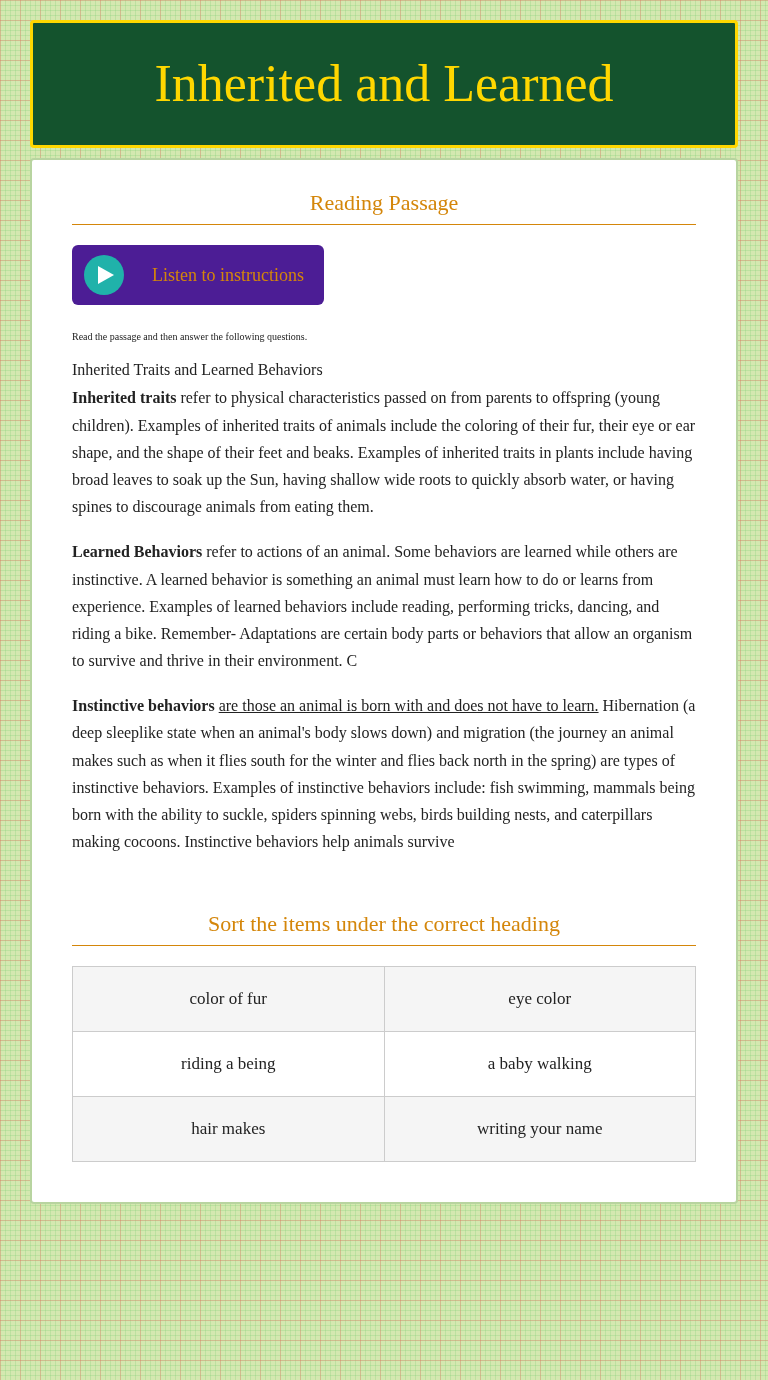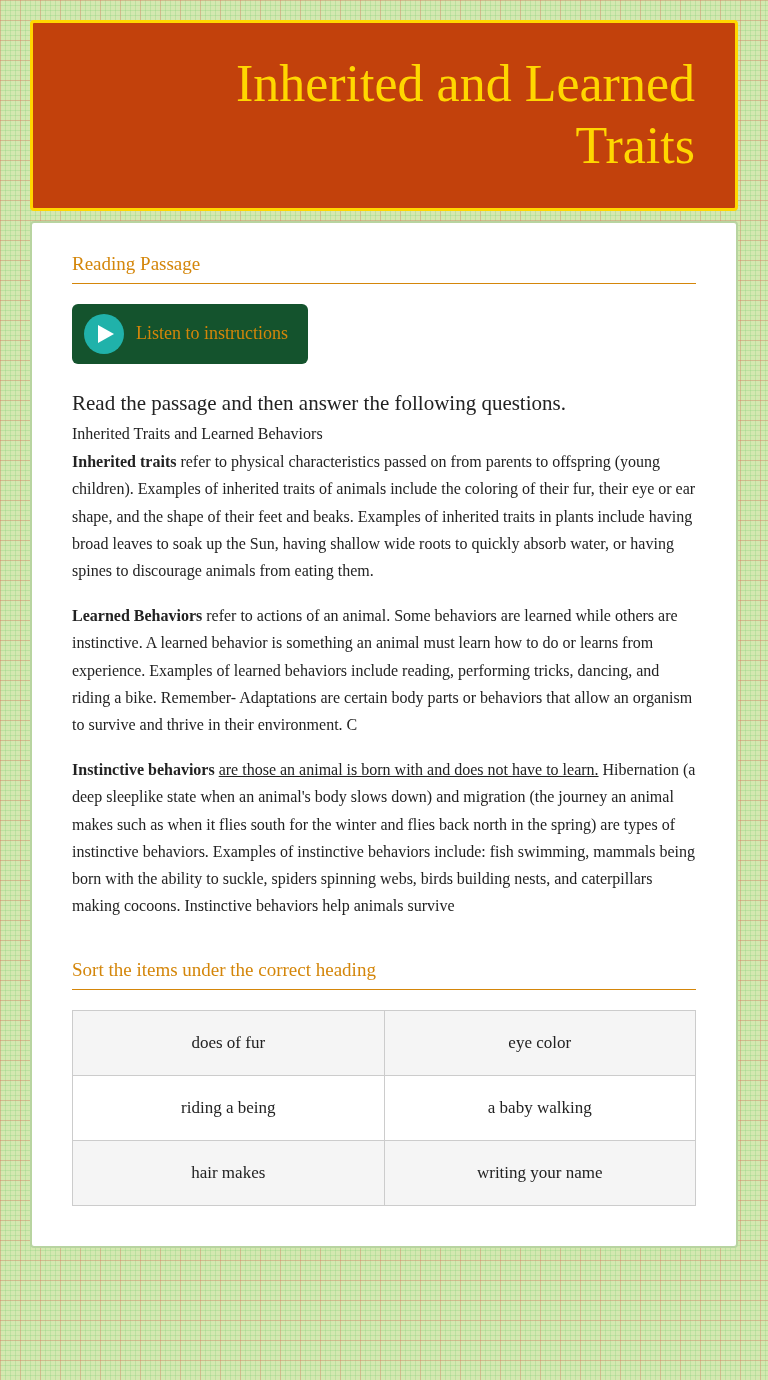--- a/index.html
+++ b/index.html
@@ -29,26 +29,26 @@
     .page-wrapper {
       position: relative;
       z-index: 1;
       width: 768px;
       min-height: 1380px;
       padding: 10px 30px 40px 30px;
     }
 
     
     .title-block {
-      background-color: #c2410c;
+      background-color: #14532d;
       border: 3px solid #ffd700;
       border-radius: 4px;
       padding: 30px 40px;
       margin: 10px 0 5px 0;
-      text-align: right;
+      text-align: center;
     }
 
     .title-text {
       font-family: 'Georgia', serif;
       font-size: 52px;
       color: #ffd700;
       line-height: 1.2;
       font-weight: normal;
     }
 
@@ -57,38 +57,39 @@
       background: white;
       border: 2px solid #b8d4a0;
       border-radius: 4px;
       margin: 10px 0 0 0;
       padding: 30px 40px 40px 40px;
     }
 
     
     .section-heading {
       font-family: 'Georgia', serif;
-      font-size: 19px;
+      font-size: 22px;
       color: #d4860a;
       margin-bottom: 8px;
       font-weight: normal;
+      text-align: center;
     }
 
     .divider {
       border: none;
       border-top: 1.5px solid #d4860a;
       margin-bottom: 20px;
     }
 
     
     .listen-btn {
       display: inline-flex;
       align-items: center;
-      gap: 12px;
-      background: #14532d;
+      gap: 28px;
+      background: #4c1d95;
       border: none;
       border-radius: 6px;
       padding: 10px 20px 10px 12px;
       cursor: pointer;
       margin-bottom: 24px;
     }
 
     .play-icon {
       width: 40px;
       height: 40px;
@@ -110,23 +111,23 @@
     }
 
     .listen-text {
       font-size: 18px;
       color: #d4860a;
       font-family: Georgia, serif;
     }
 
     
     .passage-intro {
-      font-size: 21px;
-      color: #222;
-      margin-bottom: 3px;
+      font-size: 10px;
+      color: #222;
+      margin-bottom: 14px;
       line-height: 1.5;
     }
 
     .passage-subtitle {
       font-size: 16px;
       color: #222;
       margin-bottom: 2px;
       line-height: 1.5;
     }
 
@@ -140,21 +141,21 @@
     .passage-para strong {
       font-weight: bold;
     }
 
     .passage-para u {
       text-decoration: underline;
     }
 
     
     .sort-section {
-      margin-top: 40px;
+      margin-top: 56px;
     }
 
     .sort-table {
       width: 100%;
       border-collapse: collapse;
       border: 1px solid #ccc;
       margin-top: 16px;
     }
 
     .sort-table tr {
@@ -185,21 +186,20 @@
 </head>
 <body>
 
 <div class="bg-pattern"></div>
 
 <div class="page-wrapper">
 
   <div class="title-block">
     <div class="title-text">
       <span>Inherited and Learned</span><br>
-      <span>Traits</span>
     </div>
   </div>
 
   <div class="content-card">
 
     
     <h2 class="section-heading">Reading Passage</h2>
     <hr class="divider">
 
     
@@ -227,21 +227,21 @@
     </p>
 
     
     <div class="sort-section">
       <h2 class="section-heading">Sort the items under the correct heading</h2>
       <hr class="divider">
 
       <table class="sort-table">
         <tbody id="sort-tbody">
         <tr>
-              <td>does of fur</td>
+              <td>color of fur</td>
               <td>eye color</td>
             </tr>
             <tr>
               <td>riding a being</td>
               <td>a baby walking</td>
             </tr>
             <tr>
               <td>hair makes</td>
               <td>writing your name</td>
             </tr>

